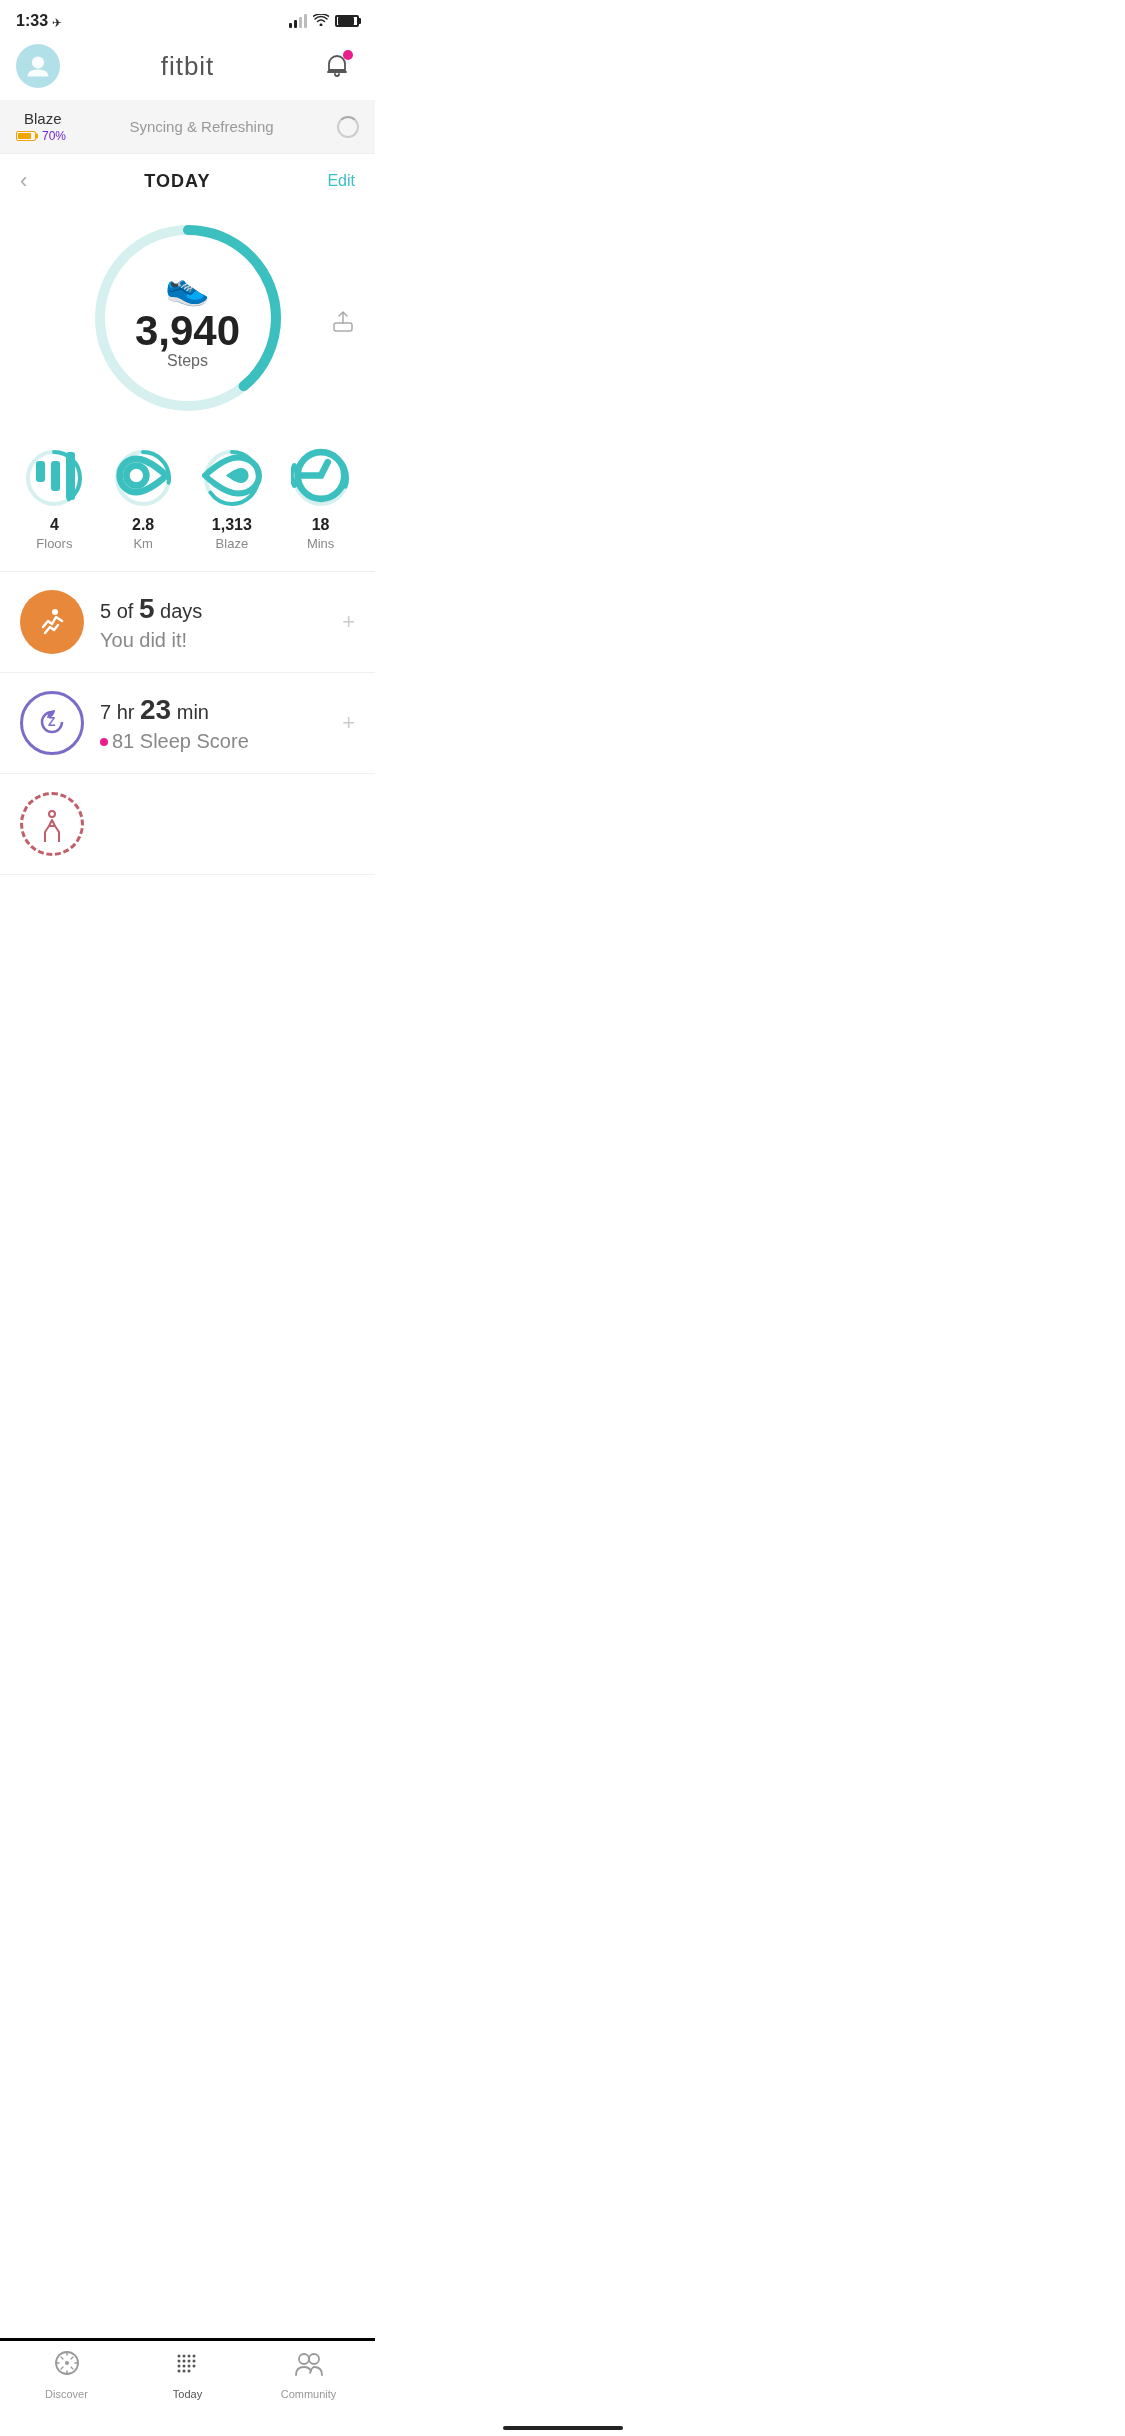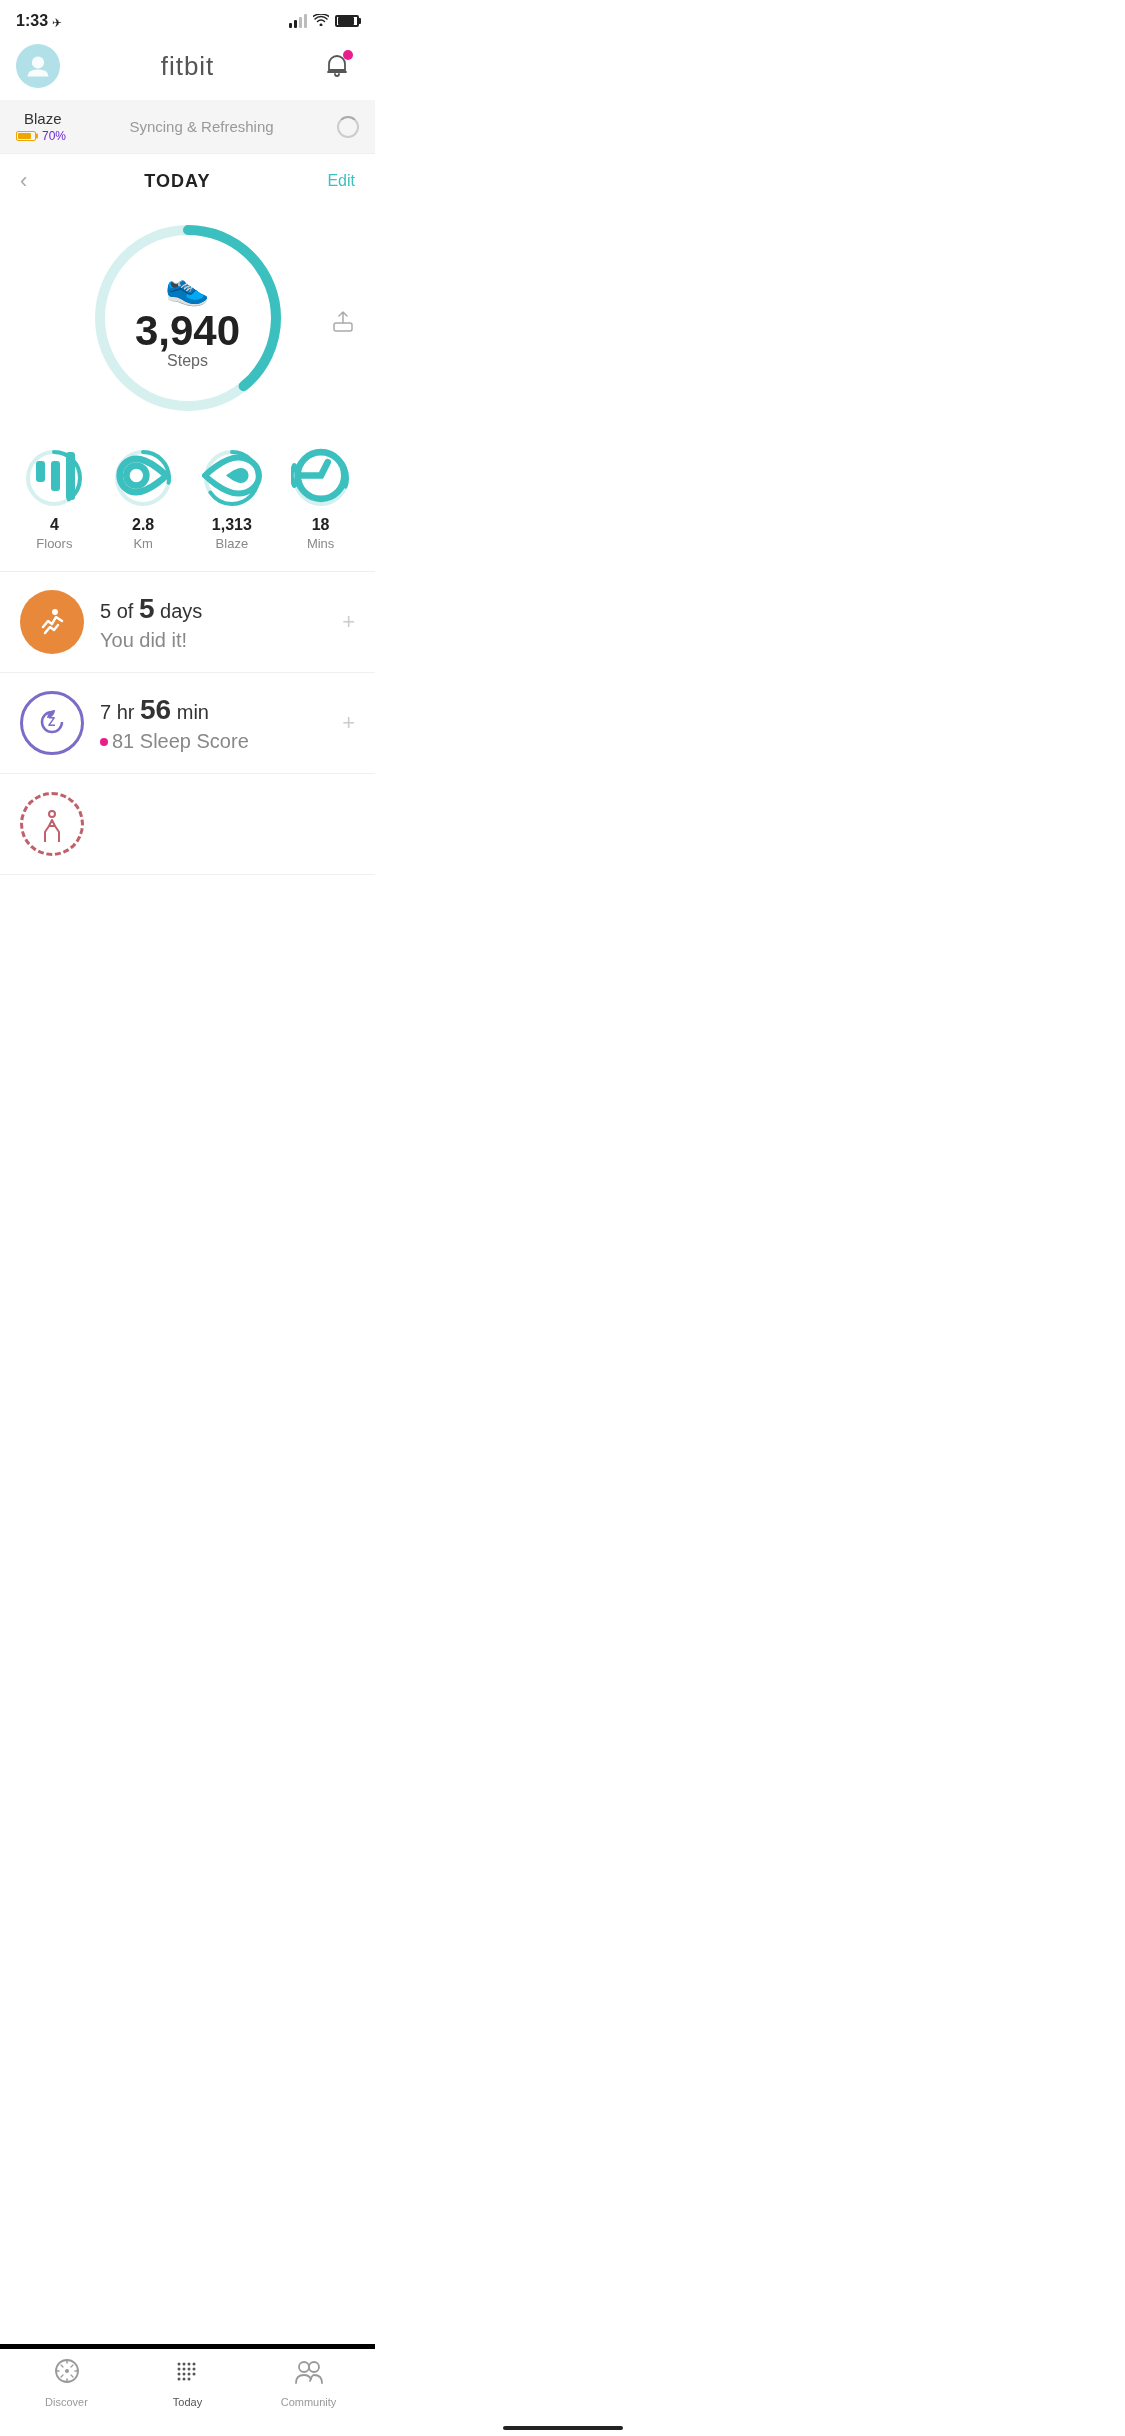--- a/index.html
+++ b/index.html
@@ -367,25 +367,25 @@
     }
     .activity-plus {
       font-size: 22px;
       color: #ccc;
       cursor: pointer;
     }
 
     
     .tab-bar {
       position: fixed;
-      bottom: 8px;
+      bottom: 16px;
       left: 0;
       width: 375px;
       background: #fff;
-      border-top: 5px solid #000000;
+      border-top: 3px solid #000000;
       display: flex;
       justify-content: space-around;
       align-items: center;
       padding: 8px 6px 20px;
     }
     .tab-item {
       display: flex;
       flex-direction: column;
       align-items: center;
       gap: 4px;
@@ -608,21 +608,21 @@
   <div class="activity-card">
     <div class="activity-icon-wrap activity-icon-sleep">
       <svg width="38" height="38" viewBox="0 0 38 38" fill="none">
         <path d="M19 8C13.48 8 9 12.48 9 18C9 23.52 13.48 28 19 28C24.52 28 29 23.52 29 18" stroke="#7c6bc9" stroke-width="2.5" fill="none"></path>
         <path d="M22 6C22 10.42 18.42 14 14 14C14 14 15 6 22 6Z" fill="#7c6bc9"></path>
         <text x="15" y="22" font-size="12" fill="#7c6bc9" font-weight="bold">Z</text>
       </svg>
     </div>
     <div class="activity-text">
       <div class="activity-main">
-        <span style="font-weight:400;font-size:20px;">7 hr </span><span class="big">56</span><span style="font-weight:400;font-size:20px;"> min</span>
+        <span style="font-weight:400;font-size:20px;">7 hr </span><span class="big">23</span><span style="font-weight:400;font-size:20px;"> min</span>
       </div>
       <div class="activity-sub">
         <span class="sleep-score-dot"></span>
         <span>81 Sleep Score</span>
       </div>
     </div>
     <span class="activity-plus">+</span>
   </div>
 
   <div class="activity-card">

